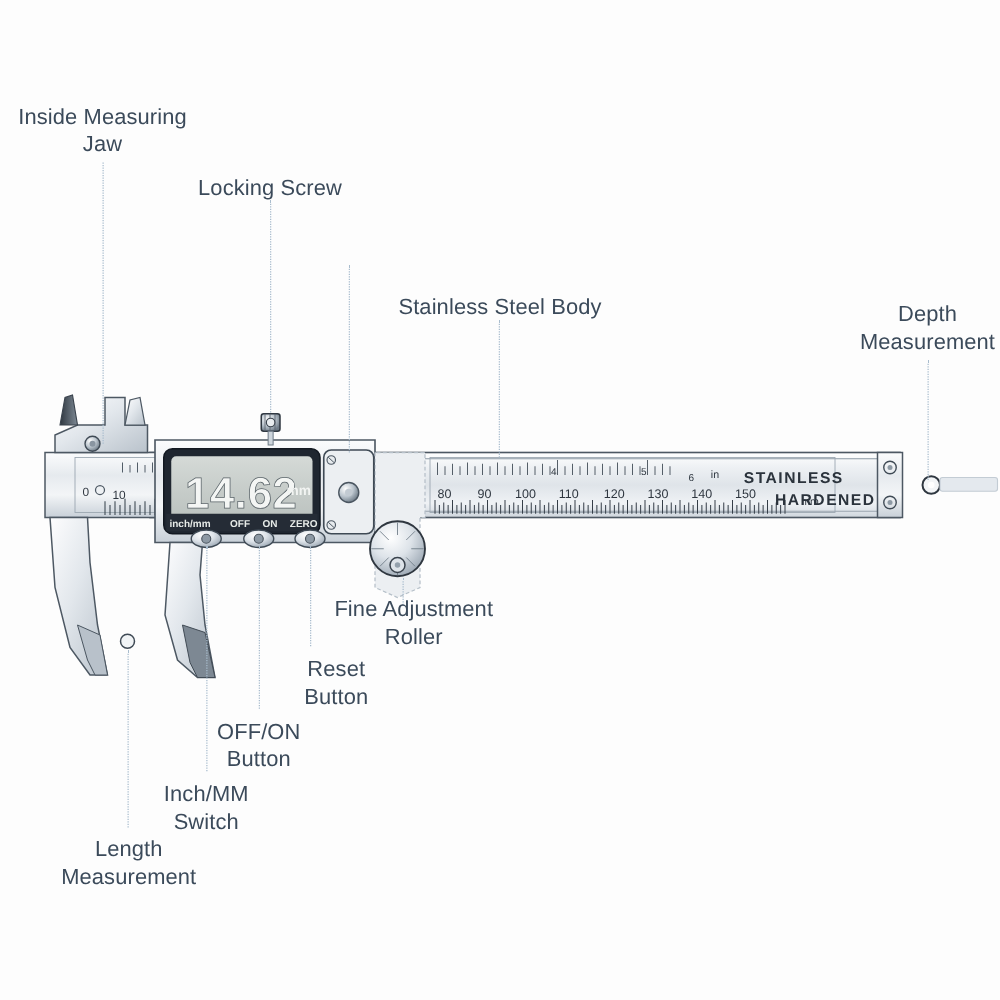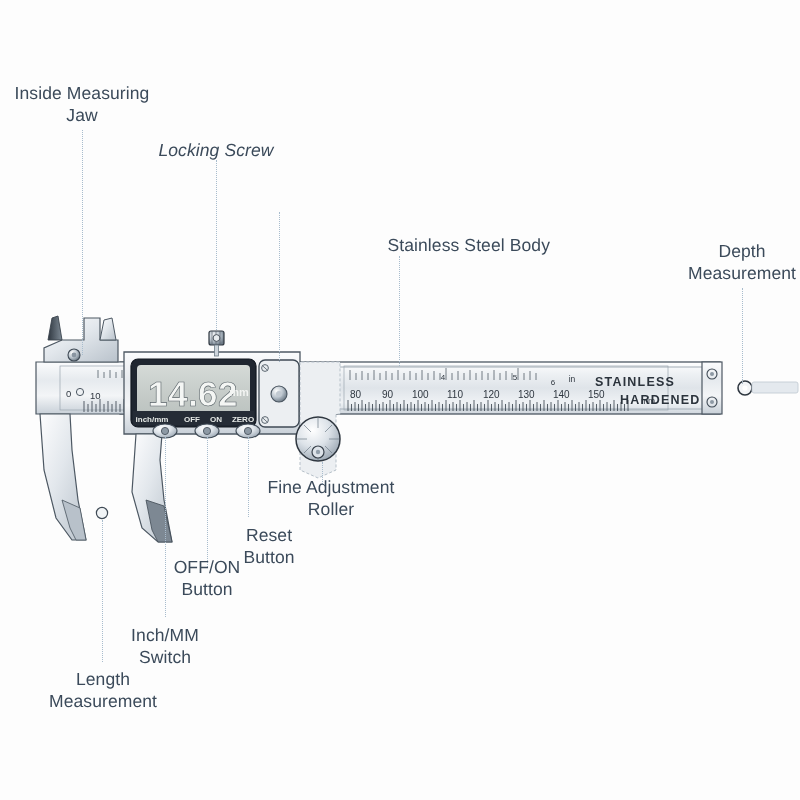--- a/index.html
+++ b/index.html
@@ -402,35 +402,35 @@
 
   <div class="leader" style="left:207px; top:437px; height:130px;"></div>
 
   <div class="leader" style="left:165px; top:437px; height:180px;"></div>
 
   <div class="leader" style="left:102px; top:520px; height:142px;"></div>
 
   <div class="label c" style="left:82px; top:82px; width:220px;">Inside Measuring
 Jaw</div>
 
-  <div class="label c" style="left:216px; top:139px; width:240px;font-style:italic;">Locking Screw</div>
-
-
-  <div class="label c" style="left:400px; top:234px; width:300px;text-align:right;">Stainless Steel Body</div>
+  <div class="label c" style="left:216px; top:139px; width:240px;">Locking Screw</div>
+
+
+  <div class="label c" style="left:400px; top:234px; width:300px;">Stainless Steel Body</div>
 
   <div class="label c" style="left:742px; top:240px; width:190px;">Depth
 Measurement</div>
 
   <div class="label c" style="left:331px; top:476px; width:260px;">Fine Adjustment
 Roller</div>
 
   <div class="label c" style="left:269px; top:524px; width:170px;">Reset
 Button</div>
 
-  <div class="label c" style="left:207px; top:556px; width:190px;">OFF/ON
+  <div class="label c" style="left:207px; top:574px; width:190px;">OFF/ON
 Button</div>
 
   <div class="label c" style="left:165px; top:624px; width:190px;">Inch/MM
 Switch</div>
 
   <div class="label c" style="left:103px; top:668px; width:230px;">Length
 Measurement</div>
 
 </div>
 

